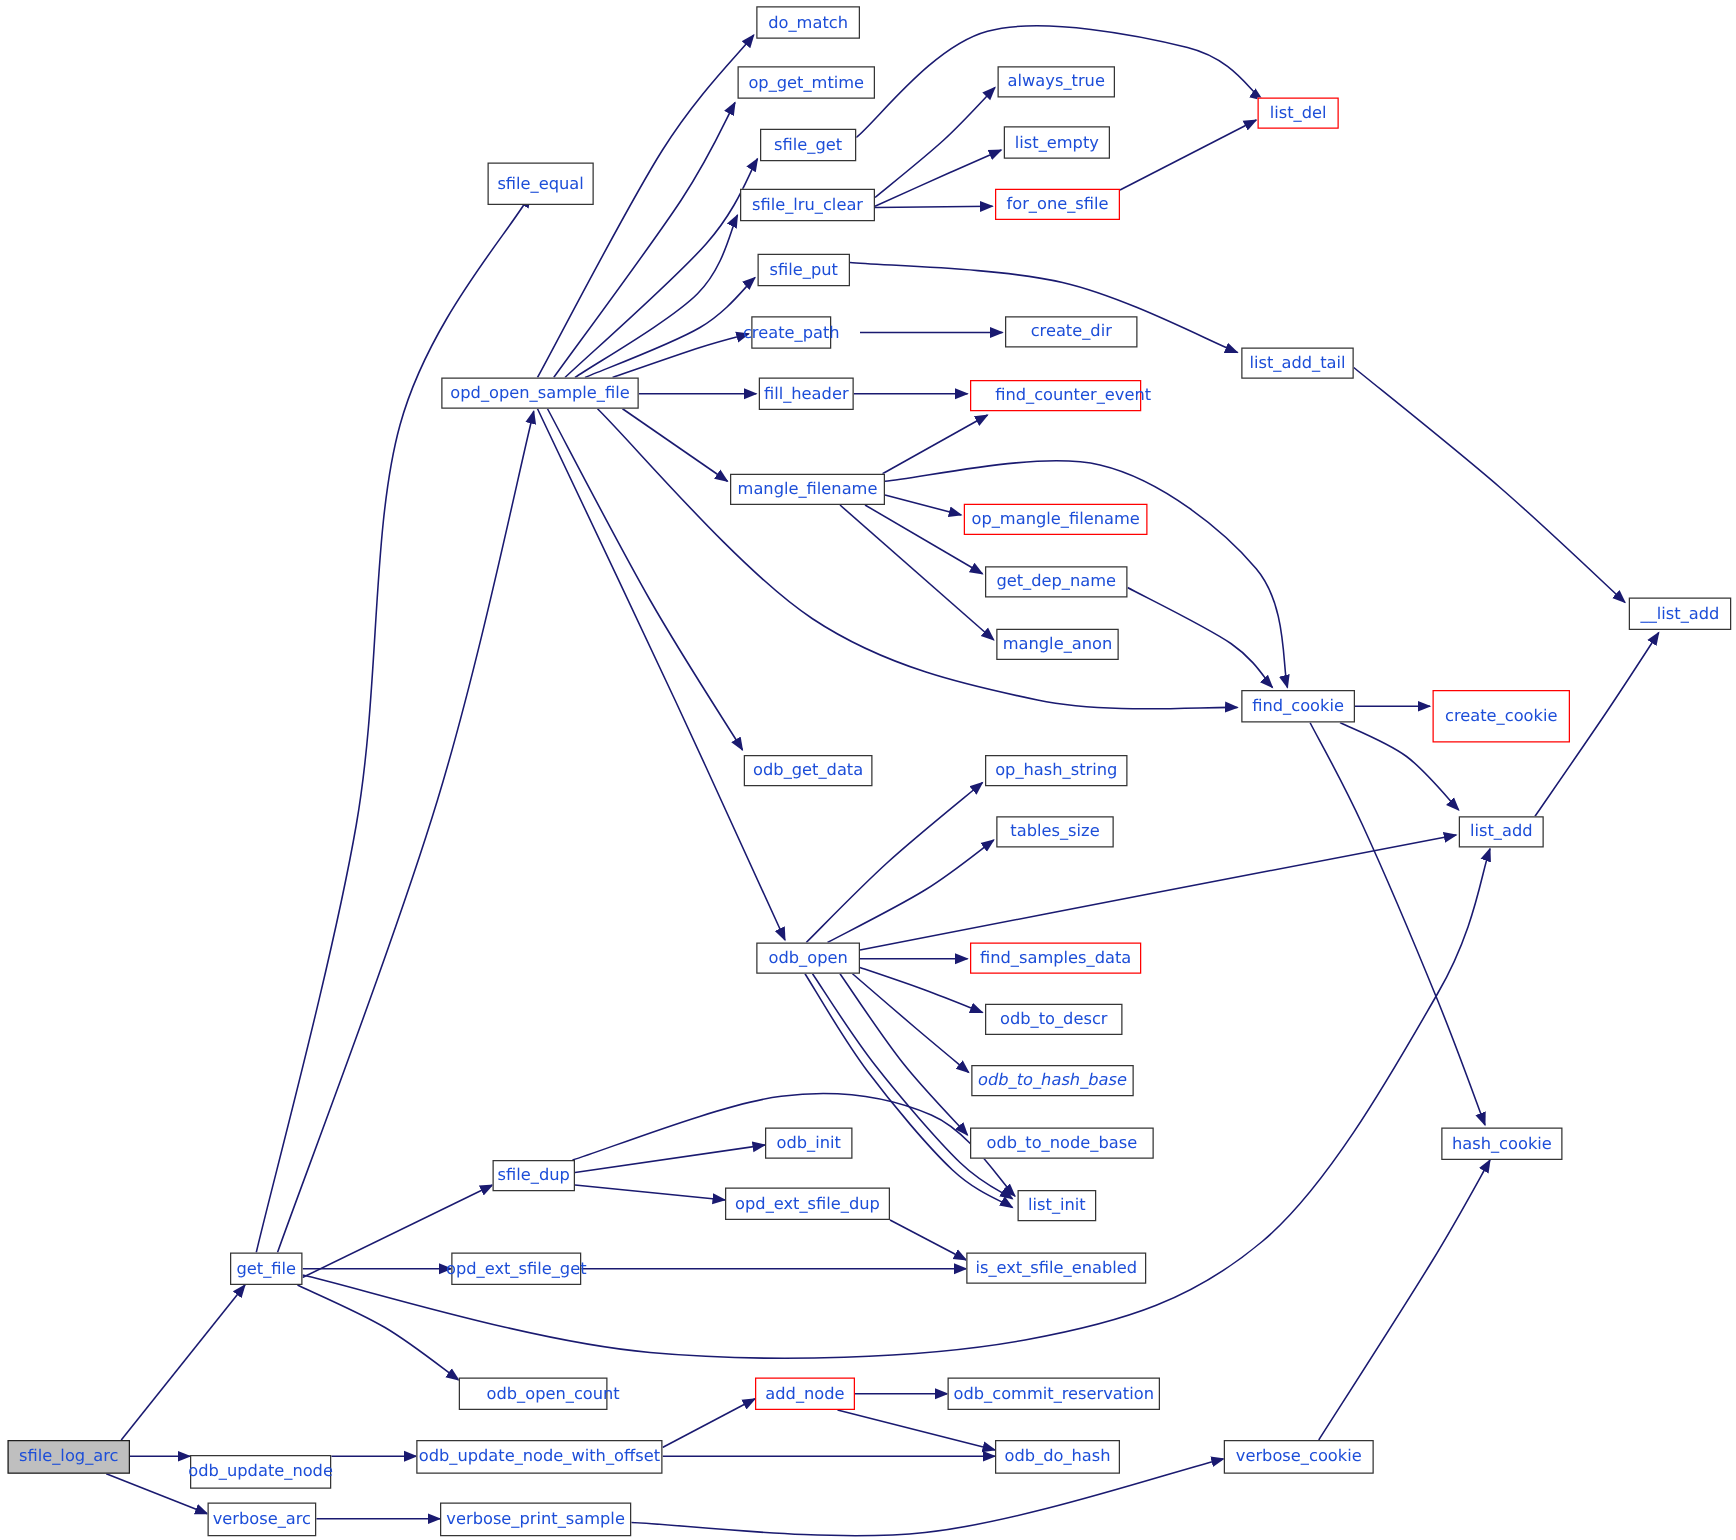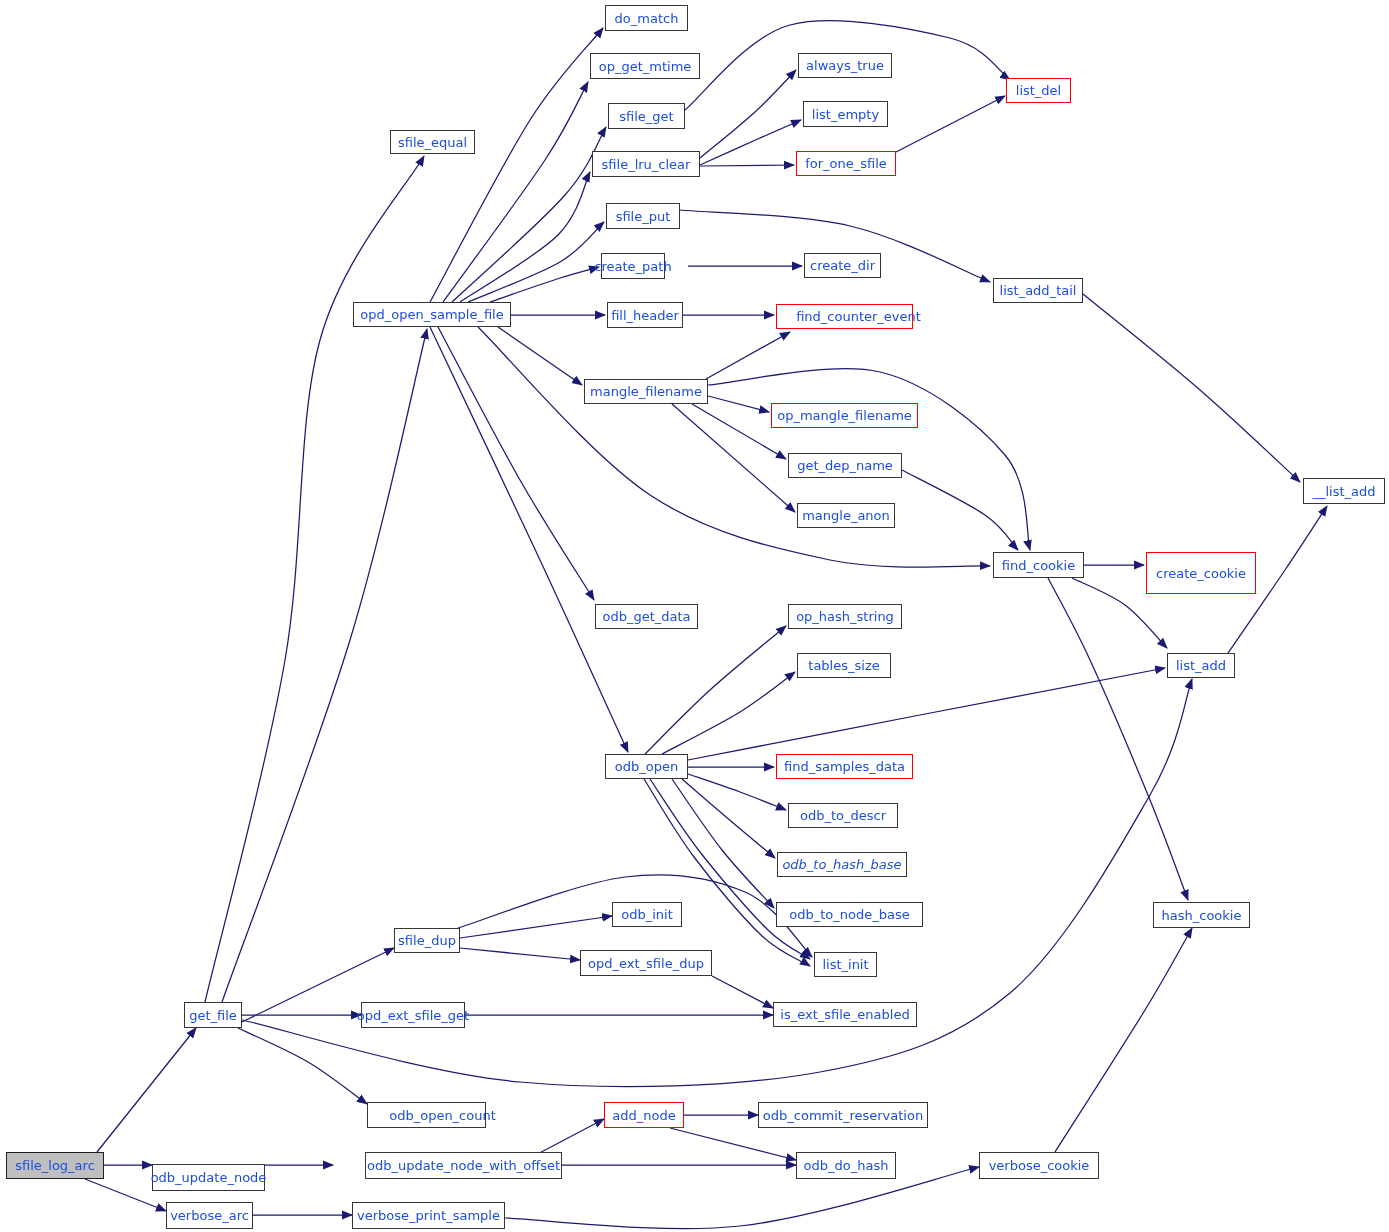--- a/index.html
+++ b/index.html
@@ -91,36 +91,36 @@
       </div>
       <div class="node" style="left: 184px; top: 1002px; width: 58px; height: 26px;">
         <span>get_file</span>
       </div>
       <div class="node" style="left: 152px; top: 1152px; width: 113px; height: 27px; margin-top: 12px;">
         <span>odb_update_node</span>
       </div>
       <div class="node" style="left: 166px; top: 1202px; width: 87px; height: 27px;">
         <span>verbose_arc</span>
       </div>
-      <div class="node" style="left: 390px; top: 130px; width: 85px; height: 24px;">
+      <div class="node" style="left: 390px; top: 130px; width: 85px; height: 34px;">
         <span>sfile_equal</span>
       </div>
       <div class="node" style="left: 353px; top: 302px; width: 158px; height: 25px;">
         <span>opd_open_sample_file</span>
       </div>
       <div class="node" style="left: 394px; top: 928px; width: 66px; height: 25px;">
         <span>sfile_dup</span>
       </div>
       <div class="node" style="left: 361px; top: 1002px; width: 104px; height: 26px;">
         <span>opd_ext_sfile_get</span>
       </div>
       <div class="node" style="left: 367px; top: 1102px; width: 119px; height: 26px; padding-left: 32px;">
         <span>odb_open_count</span>
       </div>
-      <div class="node" style="left: 333px; top: 1152px; width: 197px; height: 27px; margin-left: 32px;">
+      <div class="node" style="left: 333px; top: 1152px; width: 197px; height: 27px;">
         <span>odb_update_node_with_offset</span>
       </div>
       <div class="node" style="left: 352px; top: 1202px; width: 153px; height: 27px;">
         <span>verbose_print_sample</span>
       </div>
       <div class="node" style="left: 605px; top: 5px; width: 83px; height: 26px;">
         <span>do_match</span>
       </div>
       <div class="node" style="left: 590px; top: 53px; width: 110px; height: 26px;">
         <span>op_get_mtime</span>
@@ -172,21 +172,21 @@
       </div>
       <div class="node" style="left: 803px; top: 101px; width: 85px; height: 26px;">
         <span>list_empty</span>
       </div>
       <div class="node highlight" style="left: 796px; top: 151px; width: 100px; height: 25px;">
         <span>for_one_sfile</span>
       </div>
       <div class="node highlight" style="left: 1006px; top: 78px; width: 65px; height: 25px;">
         <span>list_del</span>
       </div>
-      <div class="node" style="left: 804px; top: 253px; width: 77px; height: 25px;">
+      <div class="node" style="left: 804px; top: 253px; width: 106px; height: 25px;">
         <span>create_dir</span>
       </div>
       <div class="node highlight" style="left: 776px; top: 304px; width: 137px; height: 25px; padding-left: 28px;">
         <span>find_counter_event</span>
       </div>
       <div class="node highlight" style="left: 771px; top: 403px; width: 147px; height: 25px;">
         <span>op_mangle_filename</span>
       </div>
       <div class="node" style="left: 788px; top: 453px; width: 114px; height: 25px;">
         <span>get_dep_name</span>

